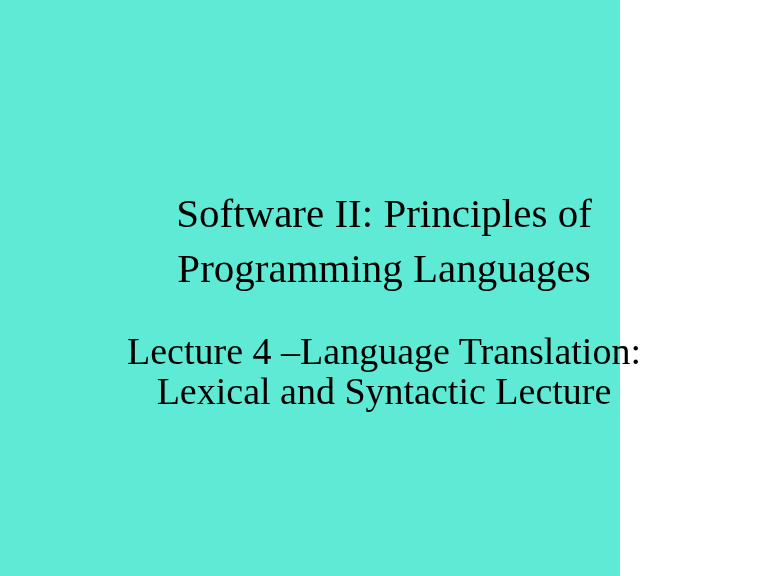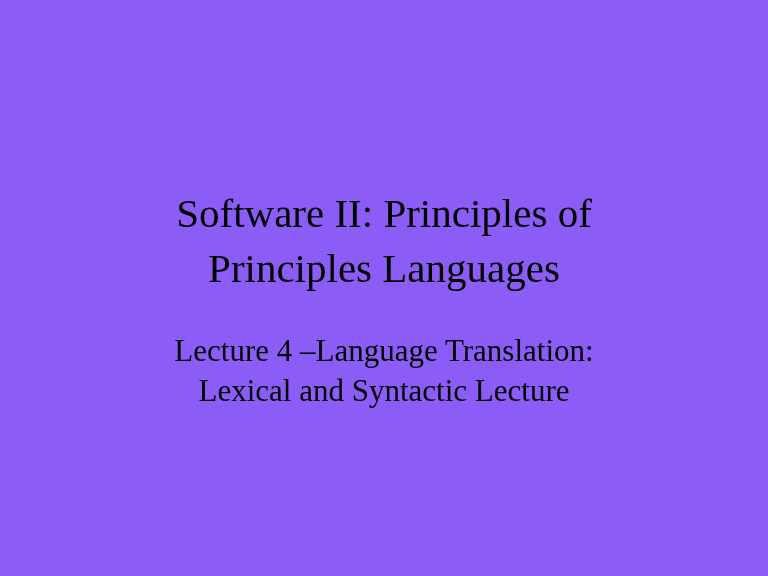--- a/index.html
+++ b/index.html
@@ -9,23 +9,23 @@
   body {
     width: 768px;
     height: 576px;
     background: #FFFFFF;
     font-family: "Liberation Serif", "DejaVu Serif", serif;
     overflow: hidden;
   }
 
   .slide {
     position: relative;
-    width: 768px;
+    width: 620px;
     height: 576px;
-    background: #8b5cf6;
+    background: #5eead4;
     box-sizing: border-box;
   }
 
   .title-block {
     position: absolute;
     left: 84px;
     top: 186px;
     width: 600px;
     text-align: center;
   }
@@ -42,34 +42,34 @@
   .subtitle-block {
     position: absolute;
     left: 84px;
     top: 331px;
     width: 600px;
     text-align: center;
   }
 
   .subtitle-line {
     color: #000000;
-    font-size: 31px;
+    font-size: 38px;
     line-height: 40px;
     font-weight: normal;
     white-space: nowrap;
   }
 </style>
 </head>
 <body>
 
 <div class="slide">
 
   <div class="title-block">
     <div class="title-line">Software II: Principles of</div>
-    <div class="title-line">Principles Languages</div>
+    <div class="title-line">Programming Languages</div>
   </div>
 
   <div class="subtitle-block">
     <div class="subtitle-line">Lecture 4 –Language Translation:</div>
     <div class="subtitle-line">Lexical and Syntactic Lecture</div>
   </div>
 
 </div>
 
 </body></html>

